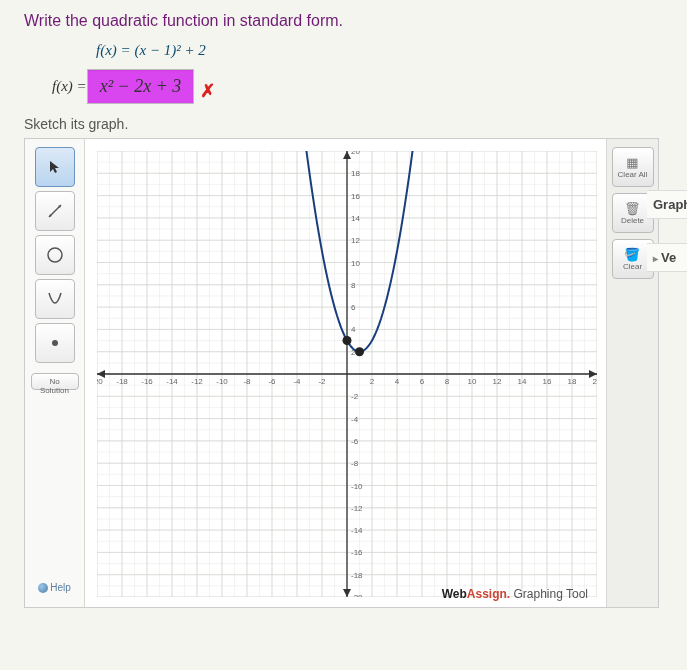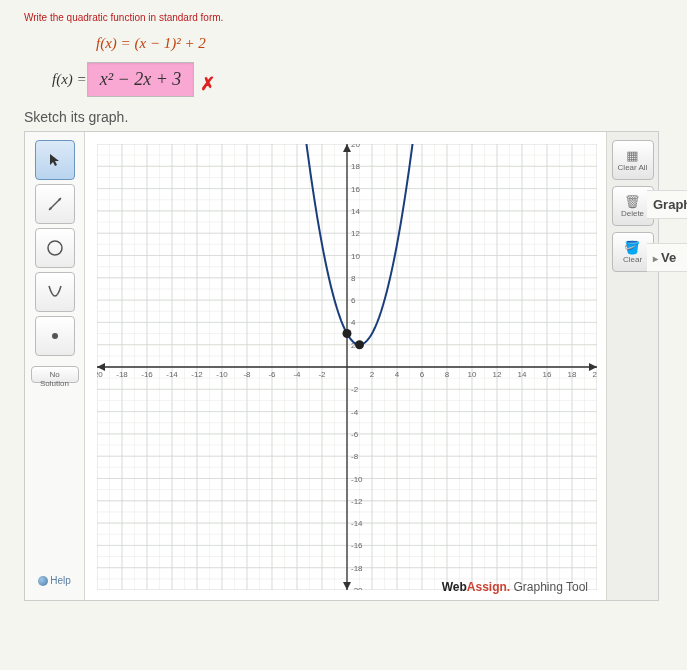--- a/index.html
+++ b/index.html
@@ -9,44 +9,44 @@
       width: 687px;
       height: 670px;
       overflow: hidden;
       position: relative;
       color: #333;
     }
     .container {
       padding: 12px 0 0 24px;
     }
     .prompt {
-      font-size: 10px;
-      color: #b91c1c;
+      font-size: 16px;
+      color: #701a75;
       margin-bottom: 12px;
     }
     .equation-given {
       font-family: 'Times New Roman', Times, serif;
       font-size: 15px;
       font-style: italic;
       margin: 4px 0 10px 72px;
-      color: #c2410c;
+      color: #0c4a6e;
     }
     .answer-row {
       display: flex;
       align-items: center;
       margin: 6px 0 10px 28px;
     }
     .fx-label {
       font-family: 'Times New Roman', Times, serif;
       font-style: italic;
       font-size: 15px;
     }
     .answer-box {
       border: 1px solid #bbb;
-      background: #f9a8d4;
+      background: #d946ef;
       padding: 6px 12px;
       font-family: 'Times New Roman', Times, serif;
       font-size: 18px;
       box-shadow: inset 0 1px 2px rgba(0,0,0,.08);
     }
     .answer-box .sq { font-style: italic; }
     .feedback-x {
       color: #d22;
       font-weight: bold;
       font-size: 18px;

